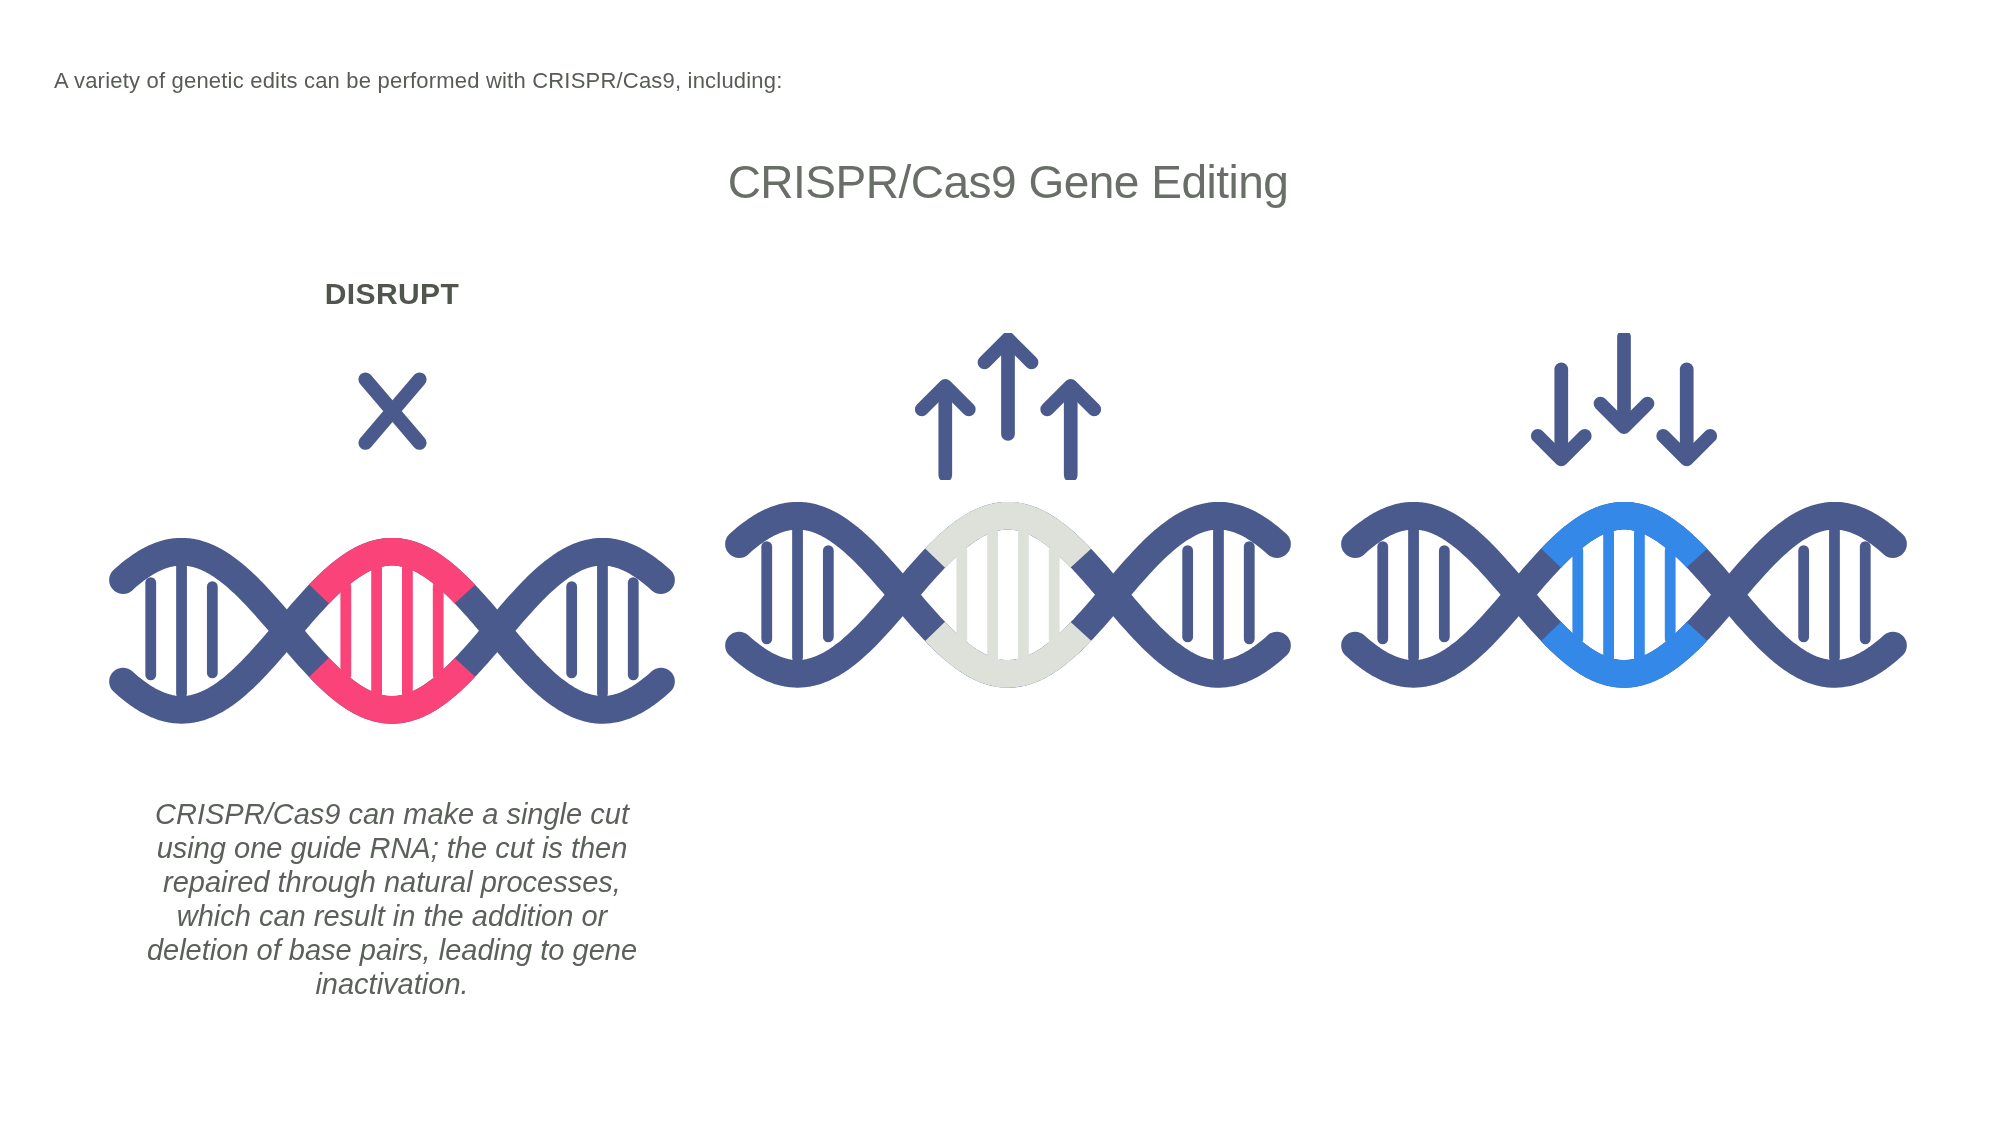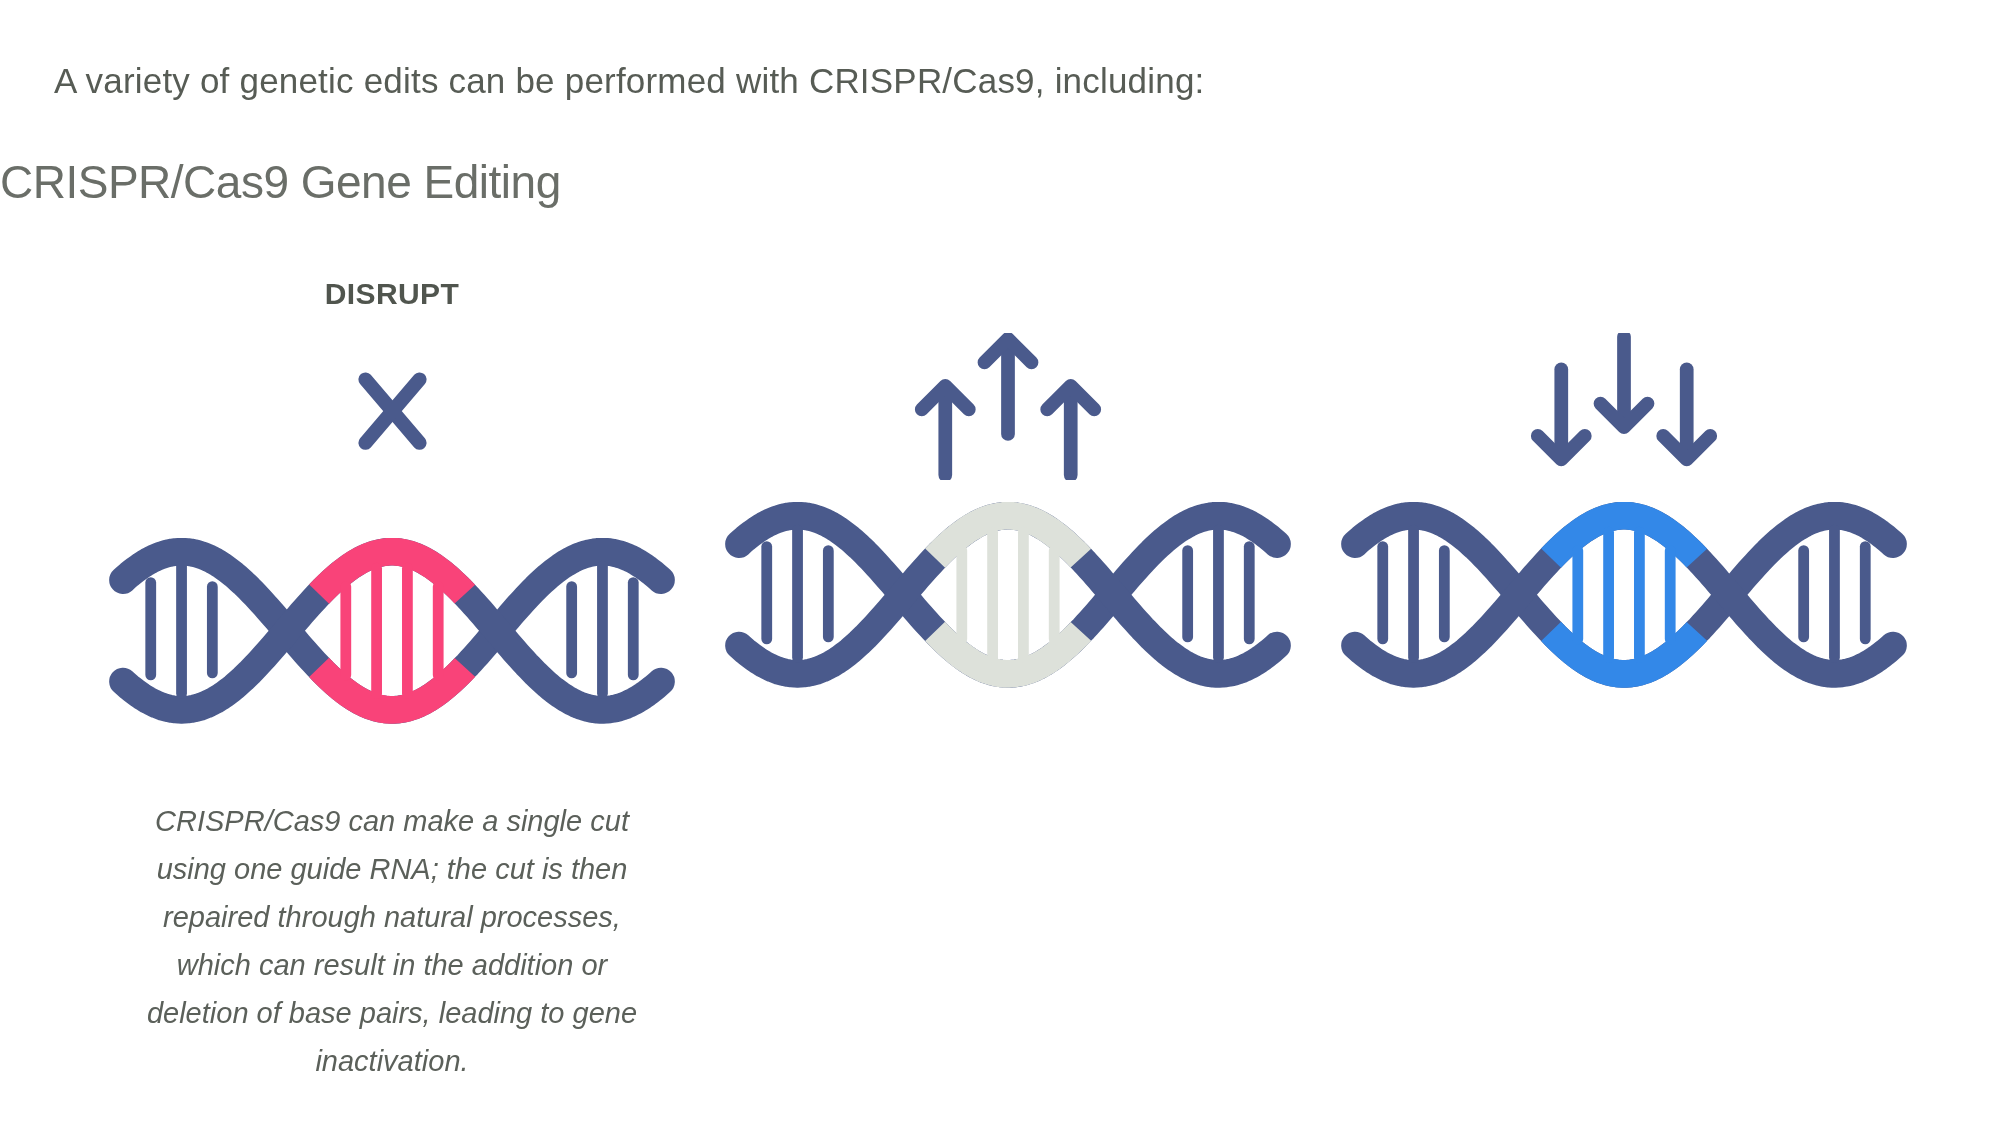--- a/index.html
+++ b/index.html
@@ -3,26 +3,27 @@
 <meta charset="utf-8">
 <style>
   html,body{margin:0;padding:0;}
   body{
     width:2016px;height:1131px;background:#ffffff;overflow:hidden;
     font-family:"Liberation Sans", sans-serif;
     -webkit-font-smoothing:antialiased;
   }
   .intro{
     margin:62px 0 18px 54px;
-    font-size:35px;line-height:38px;
+    font-size:22px;line-height:38px;
     color:var(--intro-text,#575C55);
     letter-spacing:.2px;
   }
   .title{
     margin-top:54px;
+    text-align:center;
     font-size:46px;line-height:56px;font-weight:400;
     color:var(--title-text,#6A6E68);
     letter-spacing:-.5px;
   }
   .panels{
     display:flex;
     margin:66px 84px 0 84px;
   }
   .panel{flex:1 1 0;min-width:0;text-align:center;}
   .panel h2{
@@ -35,21 +36,21 @@
     margin-top:57px;height:144px;
     display:flex;justify-content:center;align-items:flex-start;
     stroke:var(--strand,#4A5A8C);
   }
   .icon-svg{display:block;}
   .icon-svg path{fill:none;stroke-linecap:round;stroke-linejoin:round;}
   .helix{display:block;width:100%;margin-top:10px;}
   .desc{
     margin:58px 0 0 0;
     font-style:italic;
-    font-size:29px;line-height:48px;
+    font-size:29px;line-height:34px;
     color:var(--body-text,#5B605A);
     white-space:pre-line;
   }
 </style>
 </head>
 <body>
 
 <div class="intro">A variety of genetic edits can be performed with CRISPR/Cas9, including:</div>
 
 <div class="title">CRISPR/Cas9 Gene Editing</div>

